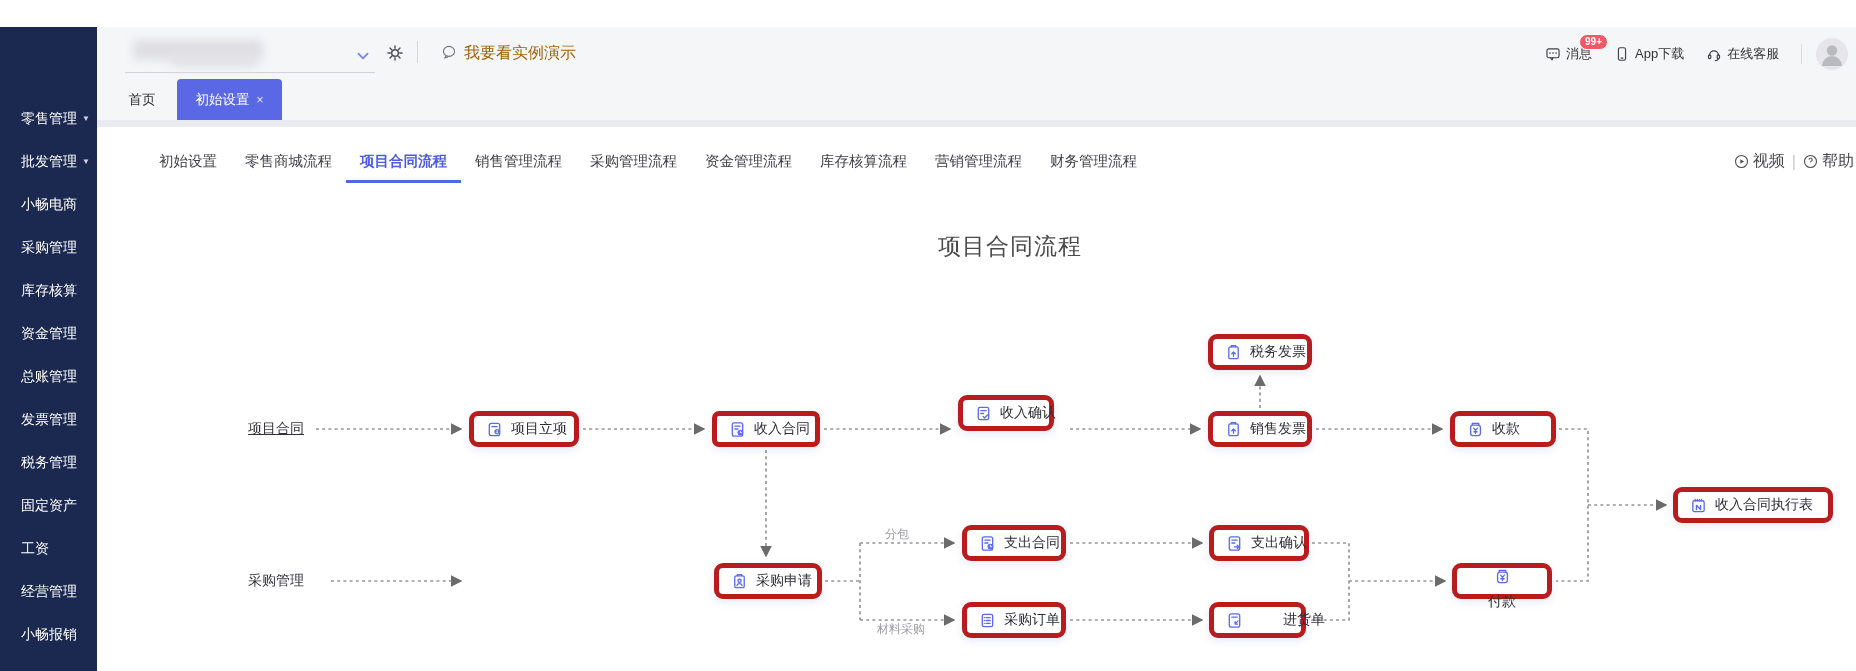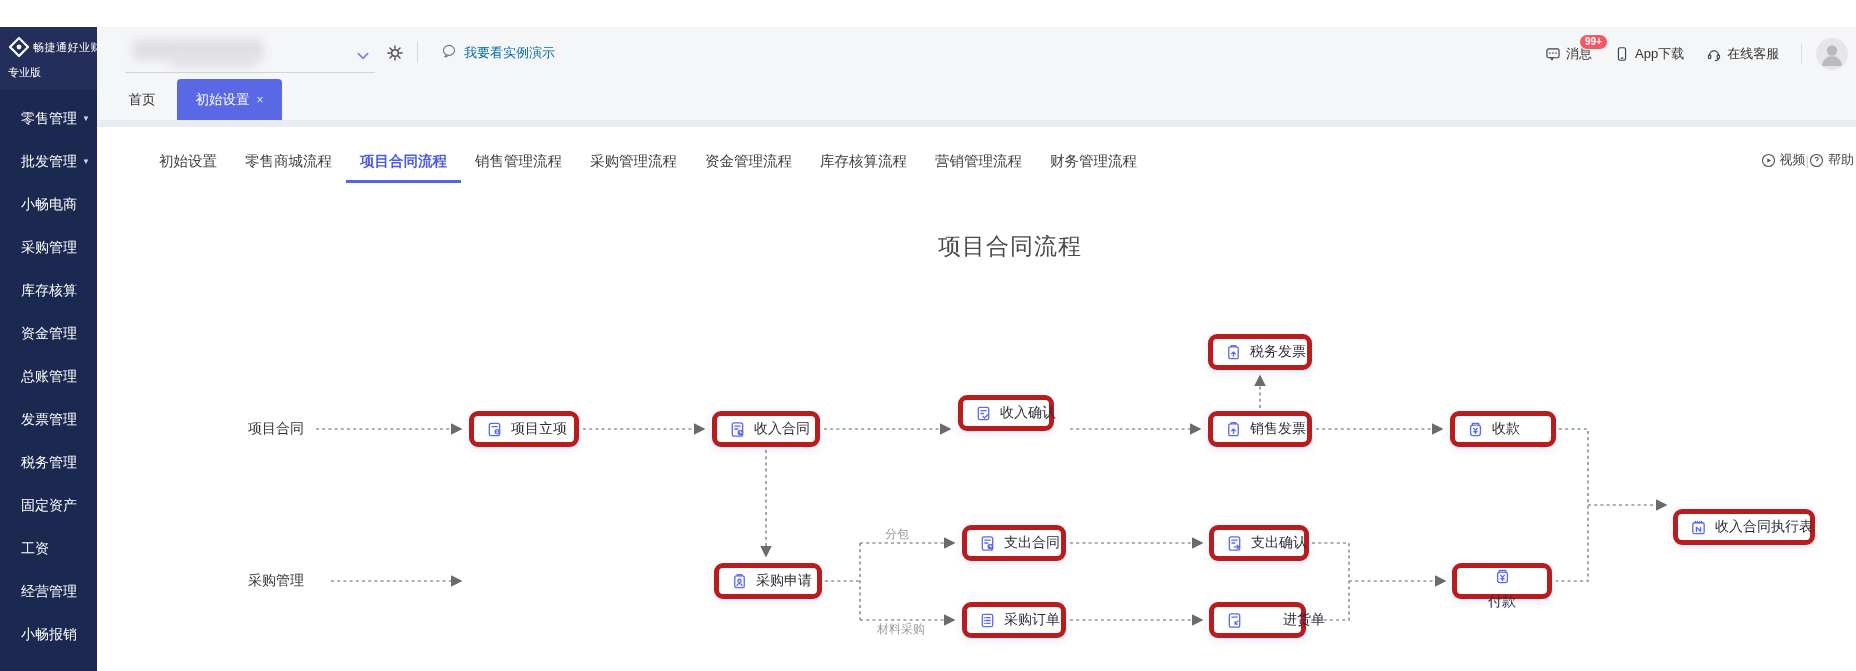--- a/index.html
+++ b/index.html
@@ -18,39 +18,39 @@
   .topwhite{position:absolute;left:0;top:0;width:1856px;height:27px;background:#fff;}
   
   .topbar{position:absolute;left:97px;top:27px;width:1759px;height:93px;background:#f5f6f8;}
   .acct{position:absolute;left:28px;top:13px;width:250px;height:32px;border-bottom:1px solid #d2d2d8;}
   .blur{position:absolute;border-radius:4px;filter:blur(5px);}
   .b1{left:8px;top:0;width:130px;height:20px;background:#dedee3;}
   .b2{left:46px;top:13px;width:86px;height:14px;background:#e2e2e7;}
   .chev{position:absolute;right:4px;top:8px;width:16px;height:16px;}
   .gear{position:absolute;left:288px;top:16px;width:20px;height:20px;cursor:pointer;}
   .vdiv{position:absolute;left:320px;top:14px;height:22px;border-left:1px solid #d8d8de;}
-  .demo{position:absolute;left:344px;top:16px;display:flex;align-items:center;gap:7px;font-size:13px;color:#0369a1;cursor:pointer;}
+  .demo{position:absolute;left:344px;top:16px;display:flex;align-items:center;gap:7px;font-size:16px;color:#a16207;cursor:pointer;}
   .tb-right{position:absolute;left:1448px;top:10px;height:34px;display:flex;align-items:center;font-size:13px;color:#333;}
   .tbgrp{display:flex;align-items:center;gap:5px;margin-right:22px;position:relative;cursor:pointer;white-space:nowrap;}
   .badge{position:absolute;top:-11px;right:-16px;background:#f25865;border:1.5px solid #fff;color:#fff;font-size:10px;font-weight:bold;line-height:12px;padding:1px 5px;border-radius:9px;}
   .tb-sep{height:20px;border-left:1px solid #dcdce1;margin:0 14px 0 0;}
   .avatar{width:32px;height:32px;border-radius:50%;background:#e6e6ea;overflow:hidden;flex:none;}
   
   .wtabs{position:absolute;left:0;bottom:0;height:41px;width:100%;}
   .wtab{position:absolute;bottom:0;height:41px;display:flex;align-items:center;justify-content:center;font-size:13.5px;color:#333;cursor:pointer;gap:7px;}
   .wtab.home{left:21px;width:48px;}
   .wtab.active{left:80px;width:105px;background:#5a68e6;color:#fff;border-radius:4px 4px 0 0;}
   .wtab .x{font-size:12px;opacity:.85;}
   
   .gapstrip{position:absolute;left:97px;top:120px;width:1759px;height:7px;background:#e9ebf1;}
   .panel{position:absolute;left:97px;top:127px;width:1759px;height:544px;background:#fff;}
   .ctabs{position:absolute;left:48px;top:16px;height:40px;display:flex;}
   .ctab{padding:0 14px;display:flex;align-items:center;font-size:14.5px;color:#3d3d46;cursor:pointer;border-bottom:3px solid transparent;white-space:nowrap;}
   .ctab.active{color:#4d5be1;border-bottom-color:#5265e4;font-weight:bold;}
-  .utils{position:absolute;right:2px;top:24px;display:flex;align-items:center;gap:0;font-size:13px;color:#4a4a50;}
+  .utils{position:absolute;right:2px;top:24px;display:flex;align-items:center;gap:7px;font-size:16px;color:#4a4a50;}
   .utils .u{display:flex;align-items:center;gap:4px;cursor:pointer;white-space:nowrap;}
   .usep{color:#c9c9cf;}
   
   .diagram{position:absolute;left:0;top:0;width:1856px;height:671px;pointer-events:none;}
   .dtitle{position:absolute;left:1010px;top:231px;transform:translateX(-50%);font-size:23px;color:#4a4a4a;letter-spacing:1px;pointer-events:auto;}
   #edges{position:absolute;left:0;top:0;}
   .node{position:absolute;height:36px;display:flex;align-items:center;gap:8px;padding:0 12px;background:#fff;border:5px solid #b91c1c;border-radius:9px;box-shadow:0 3px 9px rgba(100,110,220,.15);font-size:14px;color:#2d2d38;box-sizing:border-box;pointer-events:auto;cursor:pointer;white-space:nowrap;}
   .node .ic{width:17px;height:17px;flex:none;display:flex;}
   .node .ic svg{width:17px;height:17px;}
   .flow-label{position:absolute;font-size:14px;color:#33333b;pointer-events:auto;white-space:nowrap;}
@@ -62,30 +62,20 @@
   .ui{fill:none;stroke:#555;stroke-width:1.2;width:15px;height:15px;}
 </style>
 </head>
 <body>
 
 <div class="page">
 
   <div class="topwhite"></div>
 
   <aside class="sidebar">
-    <div class="logo-block">
-      <span class="logo-icon">
-        <svg viewBox="0 0 24 24">
-            <path d="M12 3L21 12L12 21L3 12Z" stroke="#fff" stroke-width="2.2" fill="none" stroke-linejoin="round"></path>
-            <circle cx="12" cy="12" r="2.4" fill="#fff"></circle>
-          </svg>
-      </span>
-      <div class="brand">畅捷通好业财</div>
-      <div class="edition">专业版</div>
-    </div>
     <nav class="side-nav">
         <div class="side-item"><span>零售管理</span><span class="caret">▼</span></div>
         <div class="side-item"><span>批发管理</span><span class="caret">▼</span></div>
         <div class="side-item"><span>小畅电商</span></div>
         <div class="side-item"><span>采购管理</span></div>
         <div class="side-item"><span>库存核算</span></div>
         <div class="side-item"><span>资金管理</span></div>
         <div class="side-item"><span>总账管理</span></div>
         <div class="side-item"><span>发票管理</span></div>
         <div class="side-item"><span>税务管理</span></div>
@@ -238,21 +228,21 @@
           <svg viewBox="0 0 18 18">
             <rect x="3.5" y="2.5" width="11" height="13" rx="2" class="s"></rect>
             <path d="M6.2 6h5.6" class="s"></path>
             <circle cx="11.8" cy="11.3" r="2.9" fill="#5a6af2"></circle>
             <circle cx="11.8" cy="10.5" r=".85" fill="#fff"></circle>
             <path d="M10.1 13a1.8 1.8 0 0 1 3.4 0z" fill="#fff"></path>
           </svg>
         </span>
         <span>项目立项</span>
       </div>
-      <div class="node" style="left: 712px; top: 411px; width: 108px;">
+      <div class="node" style="left: 712px; top: 411px; width: 108px; border-radius: 7px;">
         <span class="ic">
           <svg viewBox="0 0 18 18">
             <rect x="3.5" y="2" width="11" height="14" rx="2" class="s"></rect>
             <path d="M6.2 5.5h5.6M6.2 8.5h3.2" class="s"></path>
             <circle cx="12" cy="12.2" r="3" fill="#5a6af2"></circle>
             <path d="M12 10.9v1.5h1.3" stroke="#fff" stroke-width="1" fill="none" stroke-linecap="round"></path>
           </svg>
         </span>
         <span>收入合同</span>
       </div>
@@ -351,29 +341,29 @@
       <div class="node" style="left: 1452px; top: 563px; width: 100px; flex-direction: column;">
         <span class="ic">
           <svg viewBox="0 0 18 18">
             <path d="M5.6 4.4V2.6h6.8v1.8" class="s"></path>
             <rect x="3.8" y="4.4" width="10.4" height="11.1" rx="2.5" class="s"></rect>
             <path d="M7 7.6l2 2.4 2-2.4M9 10v3.2M7.3 11.4h3.4" class="s" stroke-width="1.2"></path>
           </svg>
         </span>
         <span>付款</span>
       </div>
-      <div class="node" style="left: 1673px; top: 487px; width: 142px; margin-top: 22px;">
+      <div class="node" style="left: 1673px; top: 487px; width: 160px;">
         <span class="ic">
           <svg viewBox="0 0 18 18">
             <rect x="3" y="4" width="12" height="11.5" rx="1.8" class="s"></rect>
             <path d="M5.6 4.1V2.5M7.8 4.1V2.5M10 4.1V2.5M12.2 4.1V2.5" class="s" stroke-width="1.1"></path>
             <path d="M6.8 13.2V8.8l4.4 4.4V8.8" class="s" stroke-width="1.2"></path>
           </svg>
         </span>
         <span>收入合同执行表</span>
       </div>
-      <div class="flow-label" style="left: 248px; top: 420px;">项目合同</div>
+      <div class="flow-label" style="left: 248px; top: 420px; text-decoration: underline;">项目合同</div>
       <div class="flow-label" style="left: 248px; top: 572px;">采购管理</div>
       <div class="branch-label" style="left: 897px; top: 526px;">分包</div>
       <div class="branch-label" style="left: 901px; top: 621px;">材料采购</div>
     </div>
 
 </div>
 
 </body></html>

